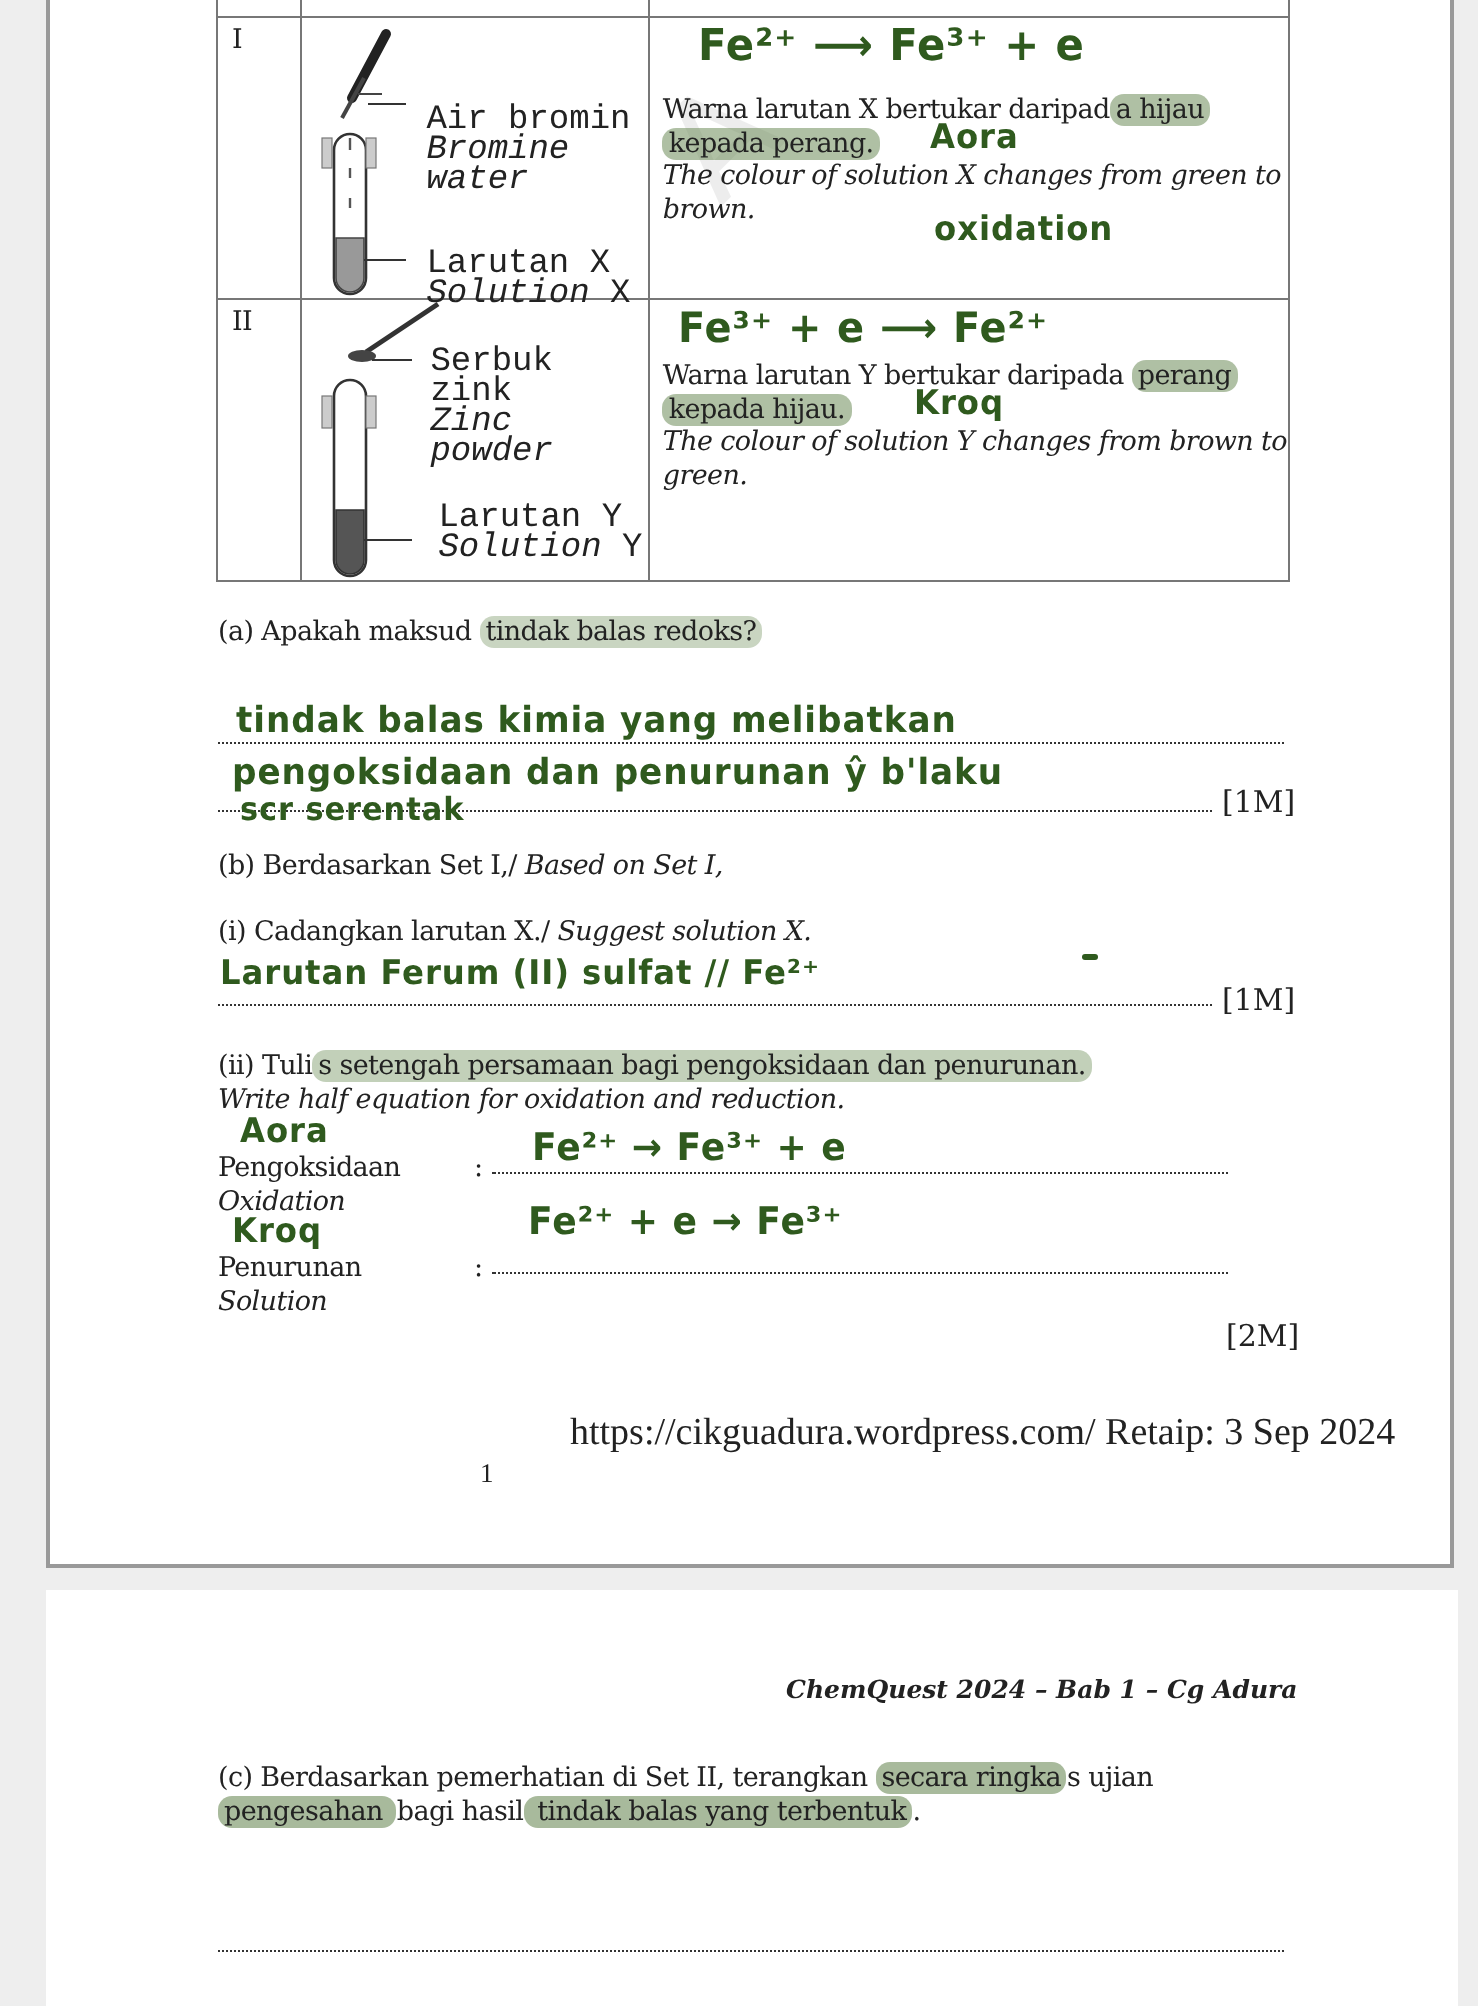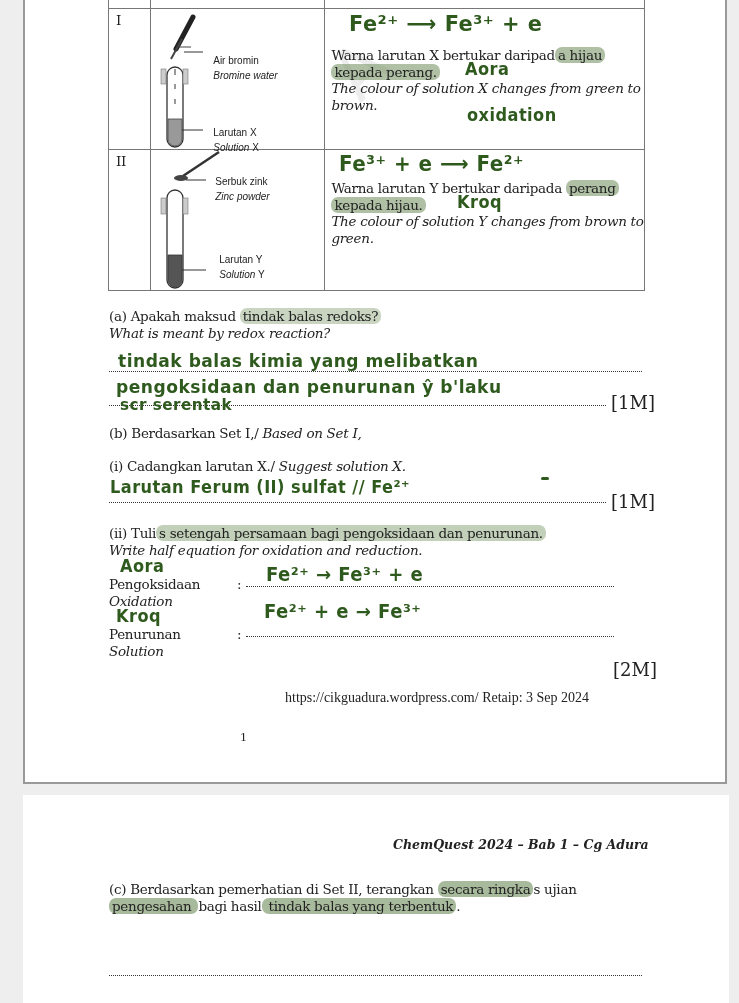--- a/index.html
+++ b/index.html
@@ -30,22 +30,22 @@
   }
   .dots { border-bottom: 1.5px dotted #333; }
   table.sets {
     position: absolute; left: 108px; top: -6px; border-collapse: collapse;
     width: 537px;
   }
   table.sets td { border: 1px solid #777; vertical-align: top; padding: 0; position: relative; }
   .colset { width: 36px; }
   .colreact { width: 173px; }
   .colobs { width: 326px; }
-  .lbl { font-family: Liberation Sans, sans-serif; font-size: 10px; line-height: 15px; }
-  .mark { font-size: 18px; font-family: "DejaVu Serif", serif; }
+  .lbl { font-family: Liberation Mono, monospace; font-size: 17px; line-height: 15px; }
+  .mark { font-size: 15px; font-family: "DejaVu Serif", serif; }
   .watermark {
     position: absolute; left: 185px; top: 20px; font-family: "DejaVu Sans", sans-serif;
     font-size: 70px; color: rgba(0,0,0,0.07); transform: rotate(-45deg);
   }
 </style>
 </head>
 <body>
 
 <div class="page1"></div>
 
@@ -130,21 +130,20 @@
         <span class="it">The colour of solution Y changes from brown to green.</span>
       </div>
       <div class="abs hw" style="left:132px; top:42px; font-size:17px">Kroq</div>
     </td>
   </tr>
 </tbody>
   </table>
 
 <div class="abs txt" style="left:109px; top:308px">
   <span>(a) Apakah maksud </span><span class="hl" style="background:rgba(120,150,100,0.4)">tindak balas redoks?</span><br>
-  <span class="it">What is meant by redox reaction?</span>
 </div>
 <div class="abs dots" style="left:109px; top:356px; width:533px; height:15px"></div>
 <div class="abs dots" style="left:109px; top:390px; width:497px; height:15px"></div>
 <div class="abs hw" style="left:118px; top:350px; font-size:18px">tindak balas kimia yang melibatkan</div>
 <div class="abs hw" style="left:116px; top:376px; font-size:18px">pengoksidaan dan penurunan ŷ b'laku</div>
 <div class="abs hw" style="left:120px; top:395px; font-size:16px">scr serentak</div>
 <div class="abs mark" style="left:611px; top:392px">[1M]</div>
 
 <div class="abs txt" style="left:109px; top:425px">
   <span>(b) Berdasarkan Set I,/ </span><span class="it">Based on Set I,</span>
@@ -176,21 +175,21 @@
   <span>Penurunan</span><br>
   <span class="it">Solution</span>
 </div>
 <div class="abs txt" style="left:237px; top:626px">:</div>
 <div class="abs dots" style="left:246px; top:624px; width:368px; height:12px"></div>
 <div class="abs hw" style="left:264px; top:600px; font-size:19px">Fe²⁺ + e → Fe³⁺</div>
 
 <div class="abs mark" style="left:613px; top:659px">[2M]</div>
 
 <div class="abs serif" style="left:240px; top:729px; font-size:13.5px">1</div>
-<div class="abs serif" style="left:285px; top:690px; font-size:14px; white-space:nowrap">https://cikguadura.wordpress.com/ Retaip: 3 Sep 2024</div>
+<div class="abs serif" style="left:285px; top:706px; font-size:19px; white-space:nowrap">https://cikguadura.wordpress.com/ Retaip: 3 Sep 2024</div>
 
 <div class="page2"></div>
 <div class="abs" style="left:393px; top:837px; font-family:'DejaVu Serif', serif; font-weight:bold; font-style:italic; font-size:12.5px; white-space:nowrap">ChemQuest 2024 – Bab 1 – Cg Adura</div>
 
 <div class="abs txt" style="left:109px; top:881px; width:540px">
   <span>(c) Berdasarkan pemerhatian di Set II, terangkan </span><span class="hl" style="background:rgba(110,140,90,0.6)">secara ringka</span><span>s ujian</span><br>
   <span class="hl" style="background:rgba(110,140,90,0.6)">pengesahan </span><span>bagi hasil</span><span class="hl" style="background:rgba(110,140,90,0.6)"> tindak balas yang terbentuk</span><span>.</span><br>
 </div>
 <div class="abs dots" style="left:109px; top:965px; width:533px; height:10px"></div>
 

